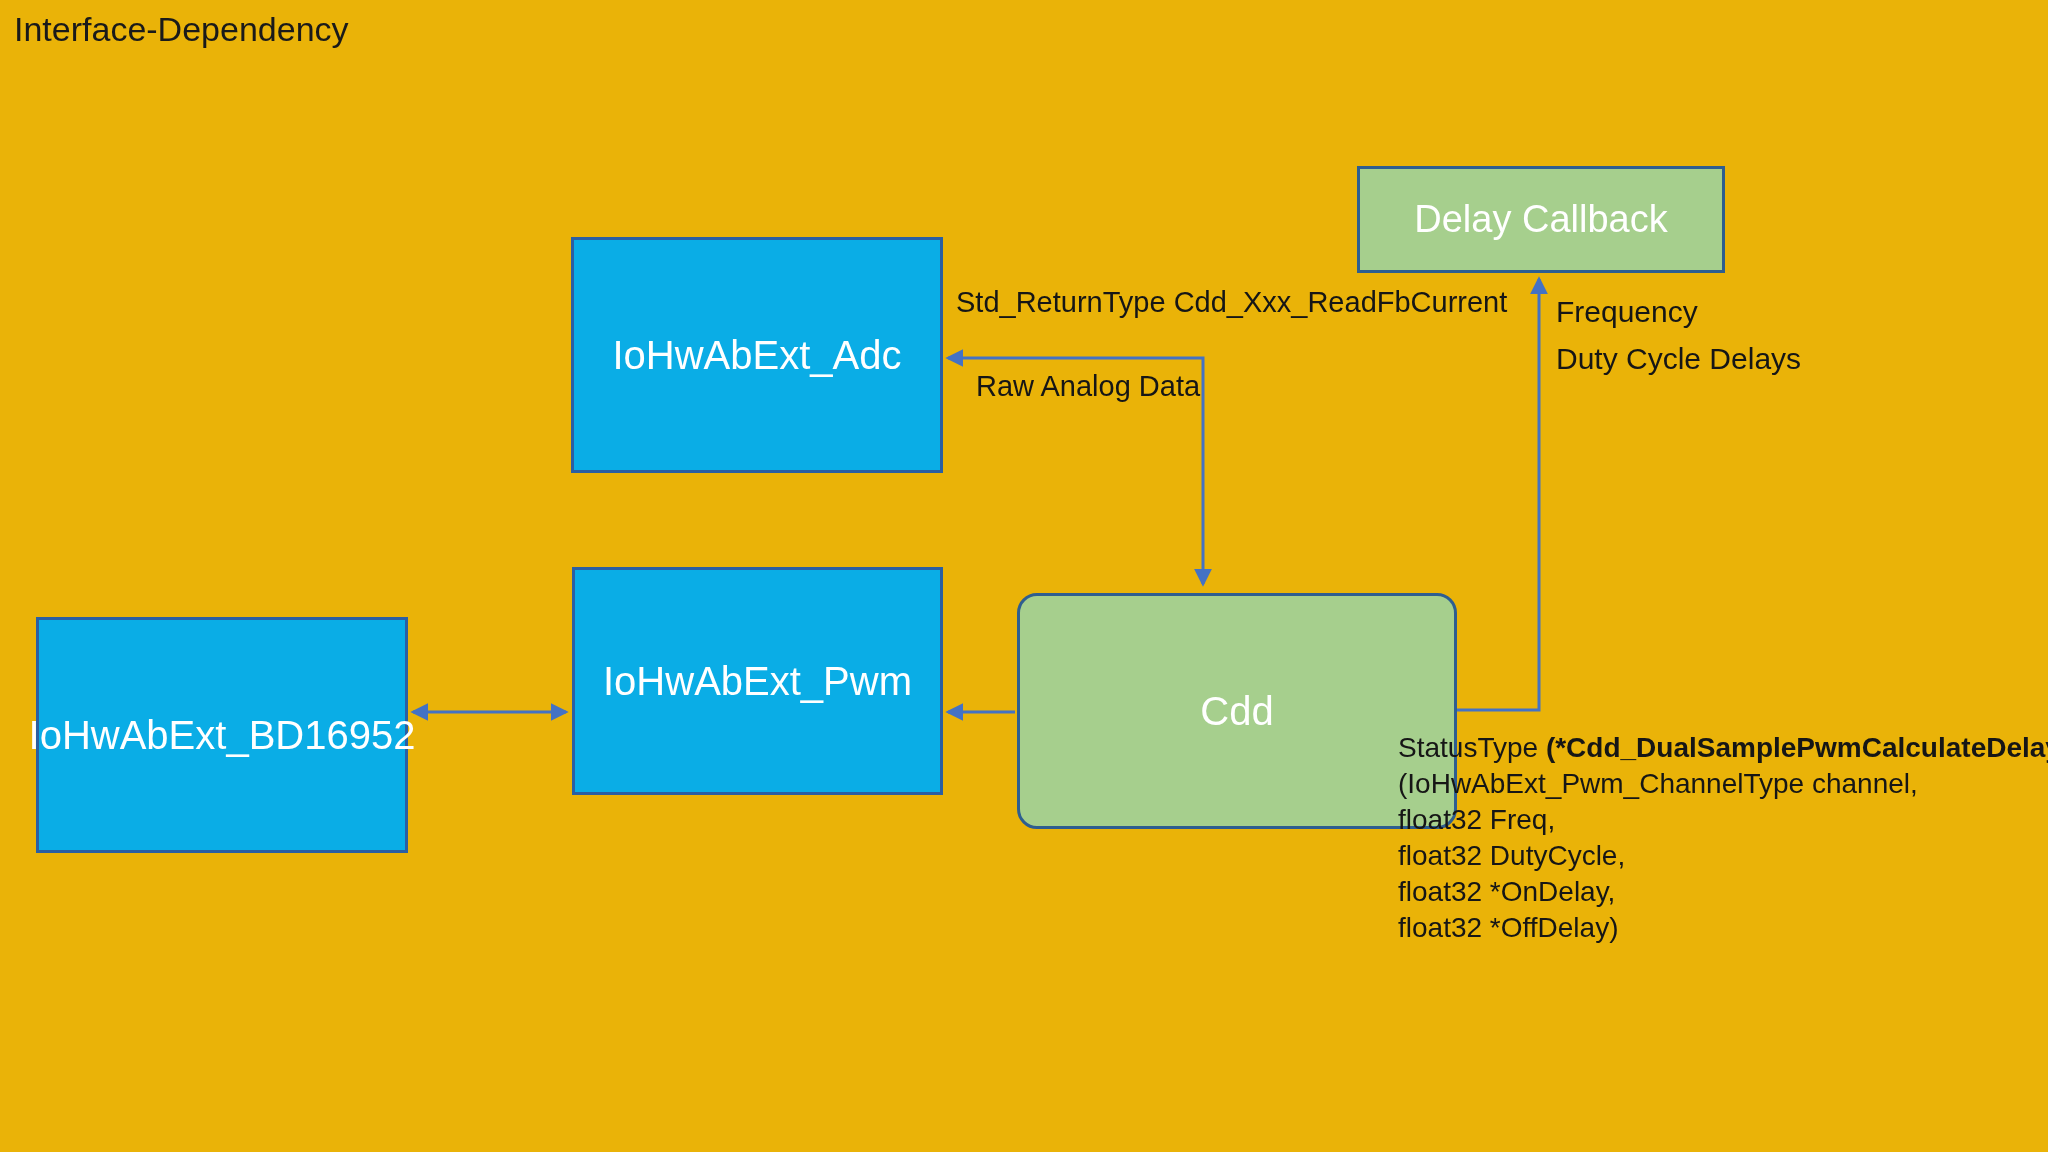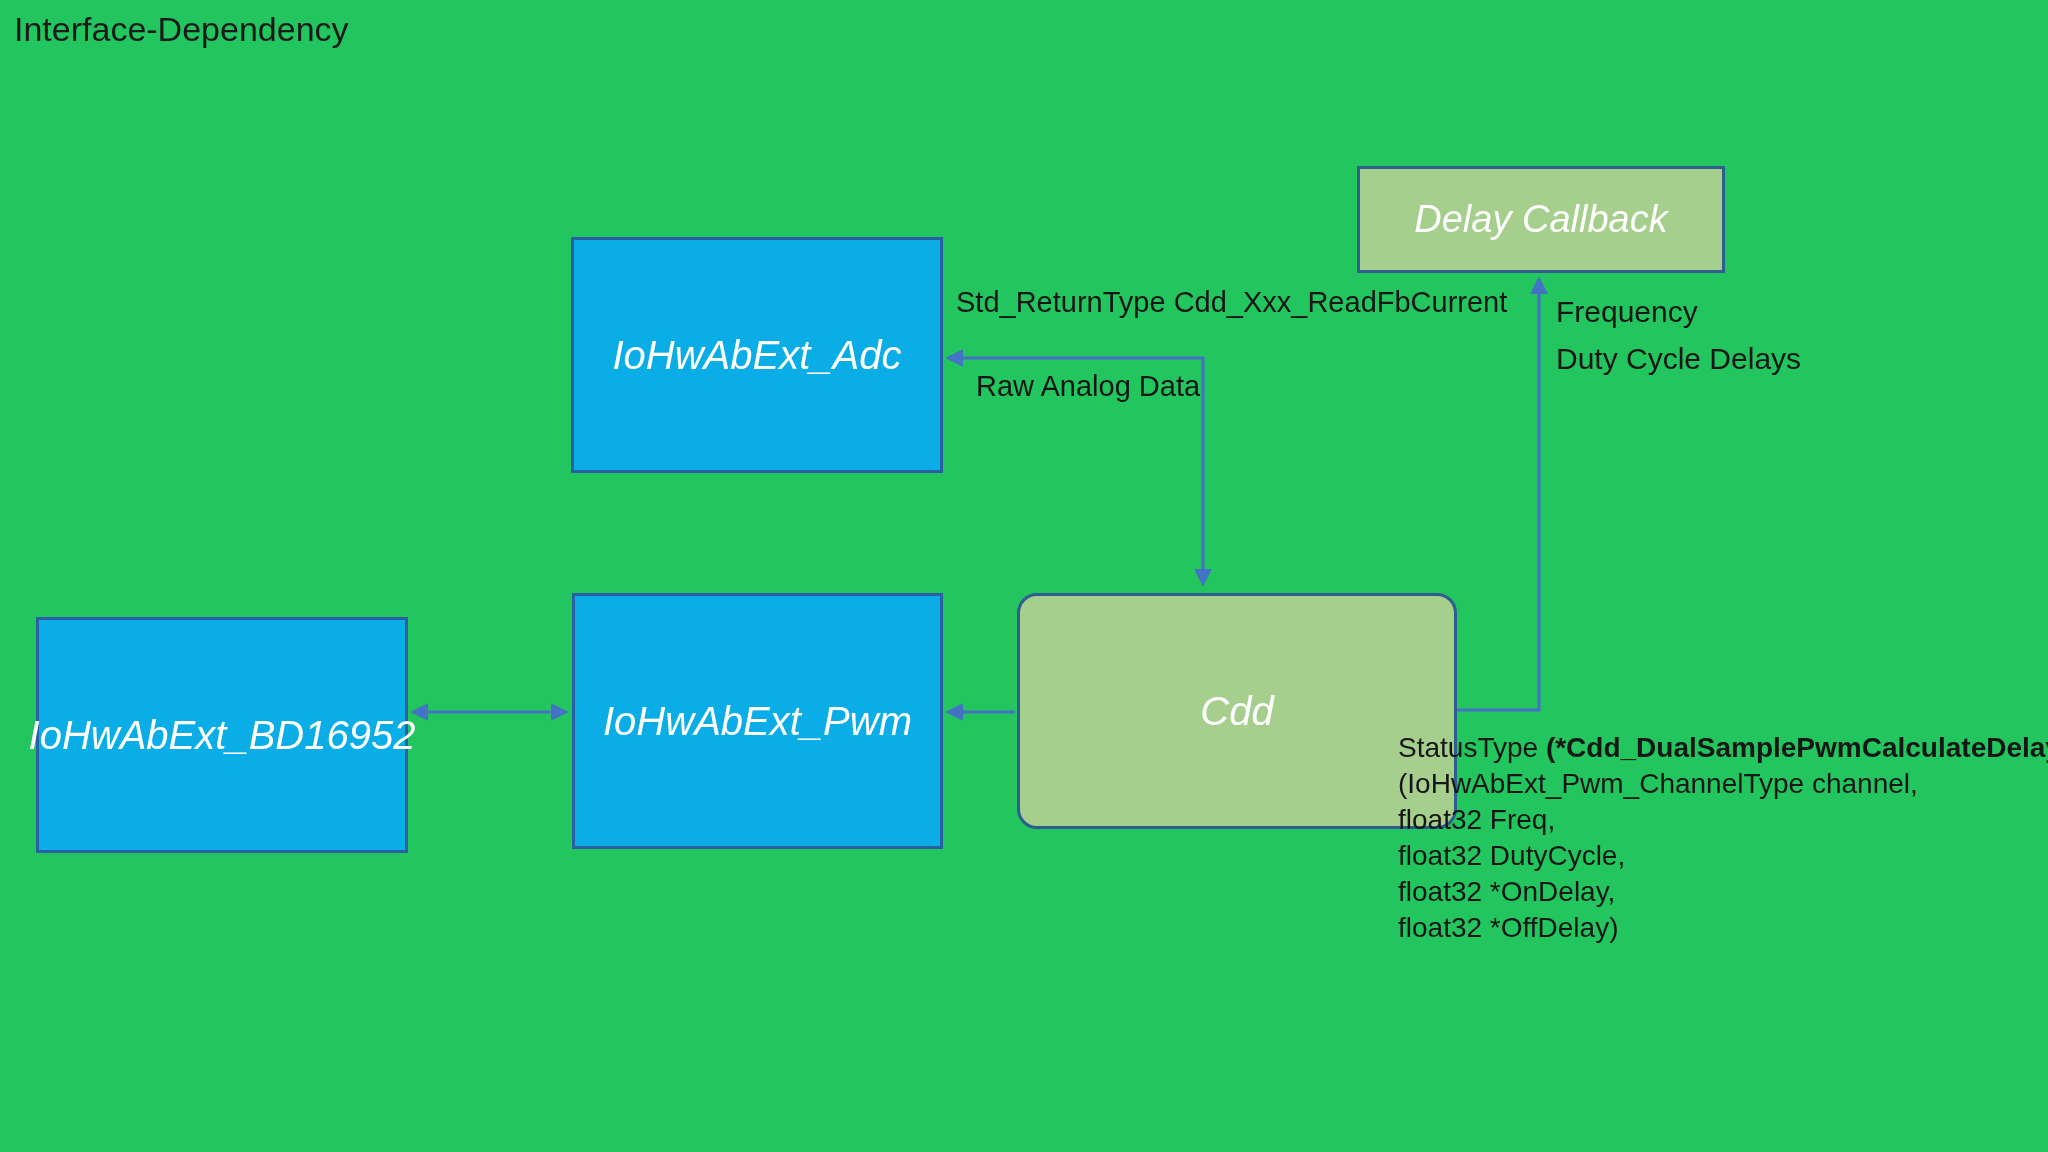--- a/index.html
+++ b/index.html
@@ -1,33 +1,33 @@
 <!DOCTYPE html>
 <html style="--node-blue-fill: #0aade6; --node-blue-border: #2b5fa3; --node-green-fill: #a6cf8d; --node-green-border: #2e5e90; --arrow: #4472c4; --text: #1a1a1a;"><head>
 <meta charset="utf-8">
 <style>
   html,body{margin:0;padding:0;background:#fff;}
   .canvas{
-    position:relative;width:2048px;height:1152px;background:#22c55e;overflow:hidden;
+    position:relative;width:2048px;height:1152px;background:#eab308;overflow:hidden;
     font-family:"Liberation Sans",sans-serif;color:var(--text,#1a1a1a);
   }
   .page-title{
     position:absolute;left:14px;top:10px;font-size:34px;letter-spacing:0;
     color:var(--text,#1a1a1a);
   }
   .node{
     position:absolute;display:flex;align-items:center;justify-content:center;
-    text-align:center;box-sizing:border-box;font-style:italic;
+    text-align:center;box-sizing:border-box;
   }
   .node.blue{background:var(--node-blue-fill,#0aade6);border:3px solid var(--node-blue-border,#2b5fa3);}
   .node.green{background:var(--node-green-fill,#a6cf8d);border:3px solid var(--node-green-border,#2e5e90);}
   .node-label{color:#ffffff;font-size:40px;white-space:nowrap;}
   .node-adc{left:571px;top:237px;width:372px;height:236px;}
   .node-bd{left:36px;top:593px;width:372px;height:236px;margin-top:24px;}
-  .node-pwm{left:572px;top:593px;width:371px;height:256px;}
+  .node-pwm{left:572px;top:567px;width:371px;height:228px;}
   .node-cdd{left:1017px;top:593px;width:440px;height:236px;border-radius:20px;}
   .node-delay{left:1357px;top:166px;width:368px;height:107px;}
   .node-delay .node-label{font-size:38px;}
 
   .ann{position:absolute;color:#161616;}
   .ann-adc-fn{left:956px;top:283px;font-size:29px;line-height:38px;white-space:nowrap;}
   .ann-raw{left:976px;top:368px;font-size:29px;line-height:36px;white-space:nowrap;}
   .ann-freq{left:1556px;top:288px;font-size:30px;line-height:47px;white-space:nowrap;}
   .ann-fn{left:1398px;top:730px;font-size:28px;line-height:36px;white-space:nowrap;}
   .bold{font-weight:700;}

